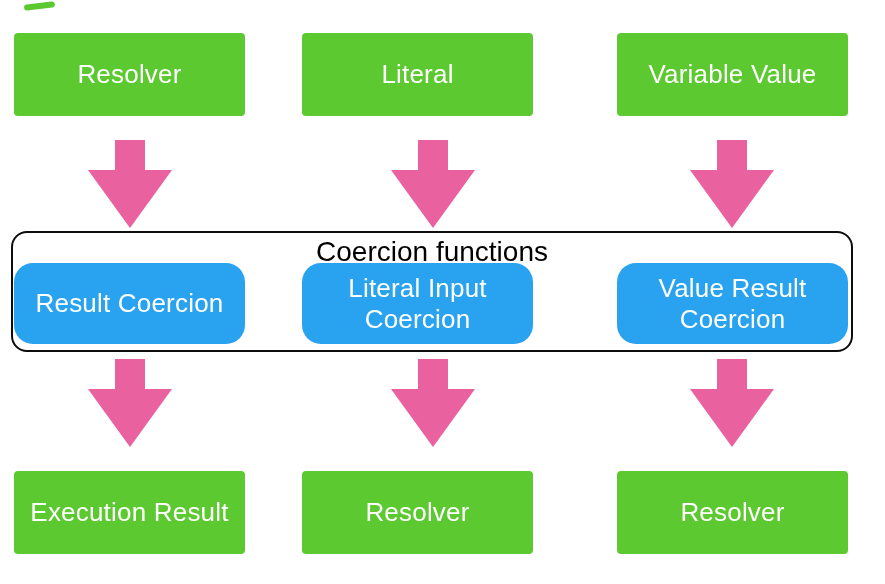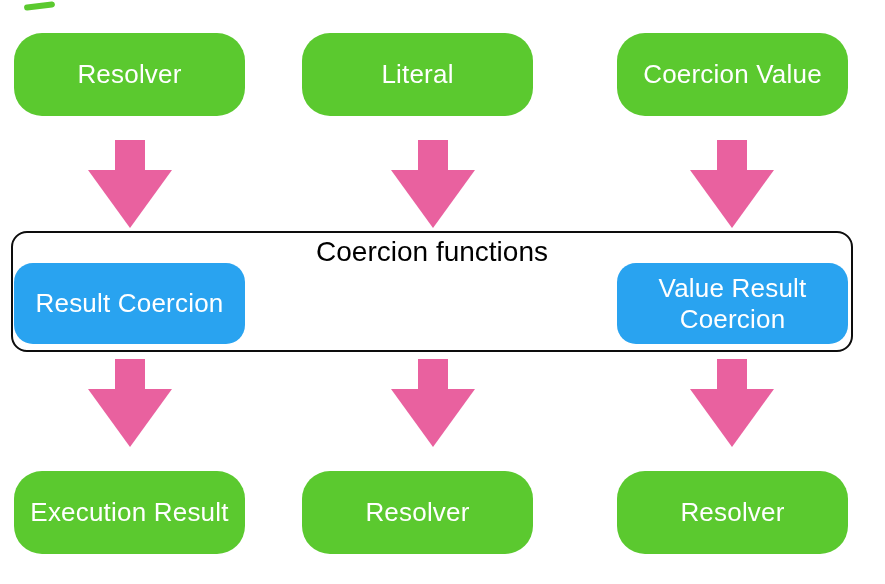--- a/index.html
+++ b/index.html
@@ -22,21 +22,21 @@
     position:absolute;
     width:231px;
     display:flex;align-items:center;justify-content:center;
     text-align:center;
     color:var(--text);
     font-size:26px;
     font-weight:500;
     letter-spacing:.2px;
     line-height:31px;
   }
-  .green{background:var(--green);height:83px;border-radius:28px;}
+  .green{background:var(--green);height:83px;border-radius:4px;}
   .blue{background:var(--blue);height:81px;border-radius:19px;}
   .row1{top:33px;}
   .rowc{top:263px;}
   .row3{top:471px;}
   .bx0{left:14px;}
   .bx1{left:302px;}
   .bx2{left:617px;}
   .arrow{position:absolute;width:84px;height:88px;}
   .ar1{top:140px;}
   .ar2{top:359px;}
@@ -76,21 +76,21 @@
 
   <div class="stray"></div>
 
   <div class="box green row1 bx0">
     <span>Resolver</span>
   </div>
   <div class="box green row1 bx1">
     <span>Literal</span>
   </div>
   <div class="box green row1 bx2">
-    <span>Coercion Value</span>
+    <span>Variable Value</span>
   </div>
 
   <svg class="arrow ar1 ax0" viewBox="0 0 84 88">
     <rect x="27" y="0" width="30" height="31"></rect>
       <polygon points="0,30 84,30 42,88"></polygon>
   </svg>
   <svg class="arrow ar1 ax1" viewBox="0 0 84 88">
     <rect x="27" y="0" width="30" height="31"></rect>
       <polygon points="0,30 84,30 42,88"></polygon>
   </svg>
@@ -98,20 +98,23 @@
     <rect x="27" y="0" width="30" height="31"></rect>
       <polygon points="0,30 84,30 42,88"></polygon>
   </svg>
 
   <div class="group">
     <div class="group-title">Coercion functions</div>
   </div>
 
   <div class="box blue rowc bx0">
     <span>Result Coercion</span>
+  </div>
+  <div class="box blue rowc bx1">
+    <span>Literal Input Coercion</span>
   </div>
   <div class="box blue rowc bx2">
     <span>Value Result Coercion</span>
   </div>
 
   <svg class="arrow ar2 ax0" viewBox="0 0 84 88">
     <rect x="27" y="0" width="30" height="31"></rect>
       <polygon points="0,30 84,30 42,88"></polygon>
   </svg>
   <svg class="arrow ar2 ax1" viewBox="0 0 84 88">

